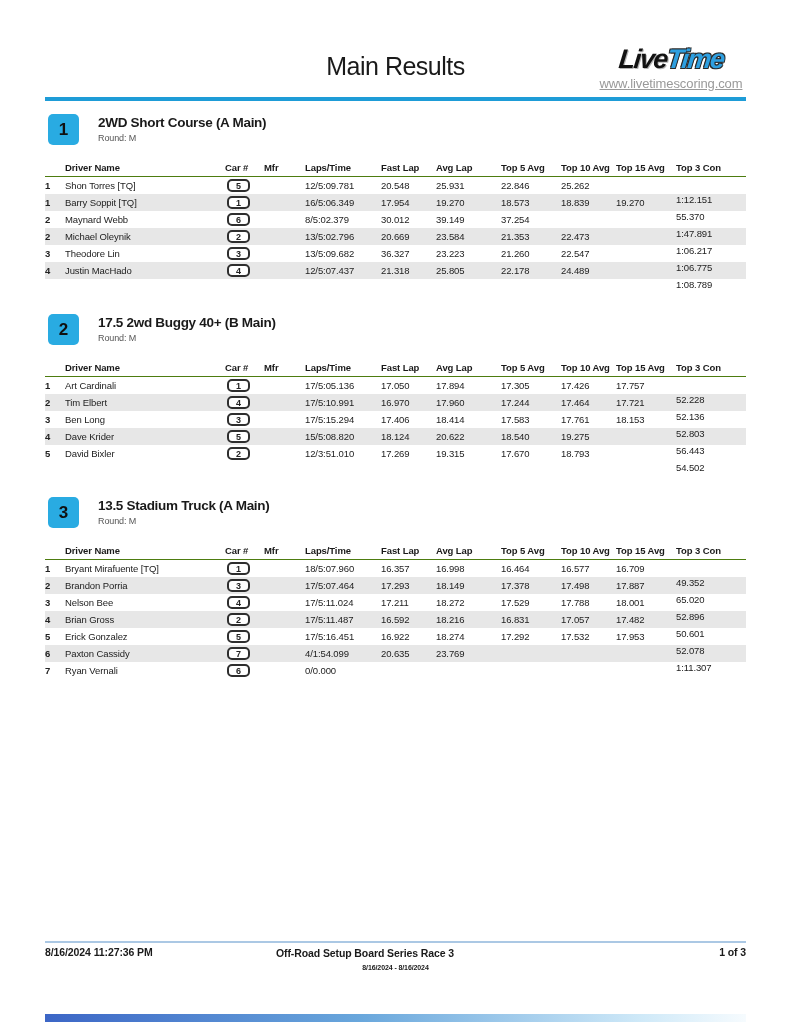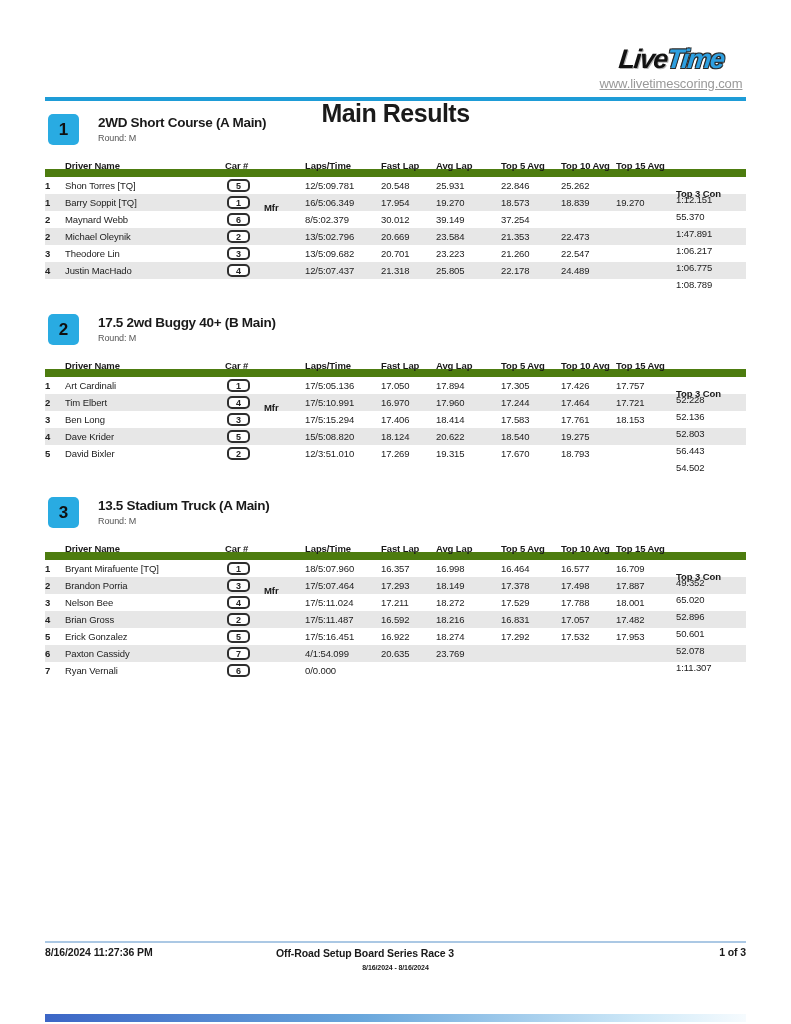--- a/index.html
+++ b/index.html
@@ -9,21 +9,21 @@
     width: 791px; height: 1024px;
     background: #ffffff;
     font-family: "Liberation Sans", sans-serif;
     color: #1a1a1a;
     overflow: hidden;
     letter-spacing: -0.1px;
   }
   
   .page-title {
     position: absolute; top: 52px; left: 0; width: 791px;
-    text-align: center; font-size: 25px; font-weight: bold; letter-spacing: -0.5px; margin-top: 47px;
+    text-align: center; font-size: 25px; font-weight: normal; letter-spacing: -0.5px;
   }
   .logo { position: absolute; top: 44px; right: 42px; width: 156px; text-align: center; }
   .logo-text {
     font-style: italic; font-weight: bold; font-size: 27px; letter-spacing: -1.5px;
     transform: skewX(-6deg); display: inline-block; white-space: nowrap;
   }
   .brand-live { color: #121212; text-shadow: 1px 1px 0 #b5b5b5; }
   .brand-time {
     color: #2E9FE0;
     text-shadow: -1px -1px 0 #2a2a2a, 1px -1px 0 #2a2a2a, -1px 1px 0 #2a2a2a, 1px 1px 0 #2a2a2a;
@@ -37,22 +37,22 @@
   .section-num {
     width: 31px; height: 31px; background: #29ABE2; border-radius: 5px;
     color: #101010; font-weight: bold; font-size: 17px;
     display: flex; align-items: center; justify-content: center; flex: none;
   }
   .section-meta { margin-left: 19px; padding-top: 1px; }
   .section-title { font-size: 13.5px; font-weight: bold; letter-spacing: -0.3px; }
   .section-round { font-size: 9px; color: #555; margin-top: 3px; }
   
   .thead {
-    display: flex; align-items: flex-start; height: 17px; padding-bottom: 3px;
-    border-bottom: 8px solid #4d7c0f; font-weight: bold; font-size: 9.5px;
+    display: flex; align-items: flex-end; height: 17px; padding-bottom: 3px;
+    border-bottom: 1px solid #4d7c0f; font-weight: bold; font-size: 9.5px;
   }
   .trow { display: flex; align-items: center; height: 17px; font-size: 9.5px; color: #222; }
   .tbody .trow:nth-child(even) { background: #E7E7E7; }
   .cell { overflow: hidden; white-space: nowrap; flex: none; }
   .c-pos    { width: 20px;  font-weight: bold; }
   .c-driver { width: 155px; }
   .c-car    { width: 42px;  padding-left: 5px; }
   .c-mfr    { width: 35px;  padding-left: 2px; margin-top: 42px; }
   .c-laps   { width: 78px;  padding-left: 8px; }
   .c-fast   { width: 57px;  padding-left: 6px; }
@@ -166,21 +166,21 @@
             <div class="cell c-top10">22.473</div>
             <div class="cell c-top15"></div>
             <div class="cell c-top3">1:06.217</div>
           </div>
           <div class="trow">
             <div class="cell c-pos">3</div>
             <div class="cell c-driver">Theodore Lin</div>
             <div class="cell c-car"><span class="car-badge">3</span></div>
             <div class="cell c-mfr"></div>
             <div class="cell c-laps">13/5:09.682</div>
-            <div class="cell c-fast">20.701</div>
+            <div class="cell c-fast">36.327</div>
             <div class="cell c-avg">23.223</div>
             <div class="cell c-top5">21.260</div>
             <div class="cell c-top10">22.547</div>
             <div class="cell c-top15"></div>
             <div class="cell c-top3">1:06.775</div>
           </div>
           <div class="trow">
             <div class="cell c-pos">4</div>
             <div class="cell c-driver">Justin MacHado</div>
             <div class="cell c-car"><span class="car-badge">4</span></div>

